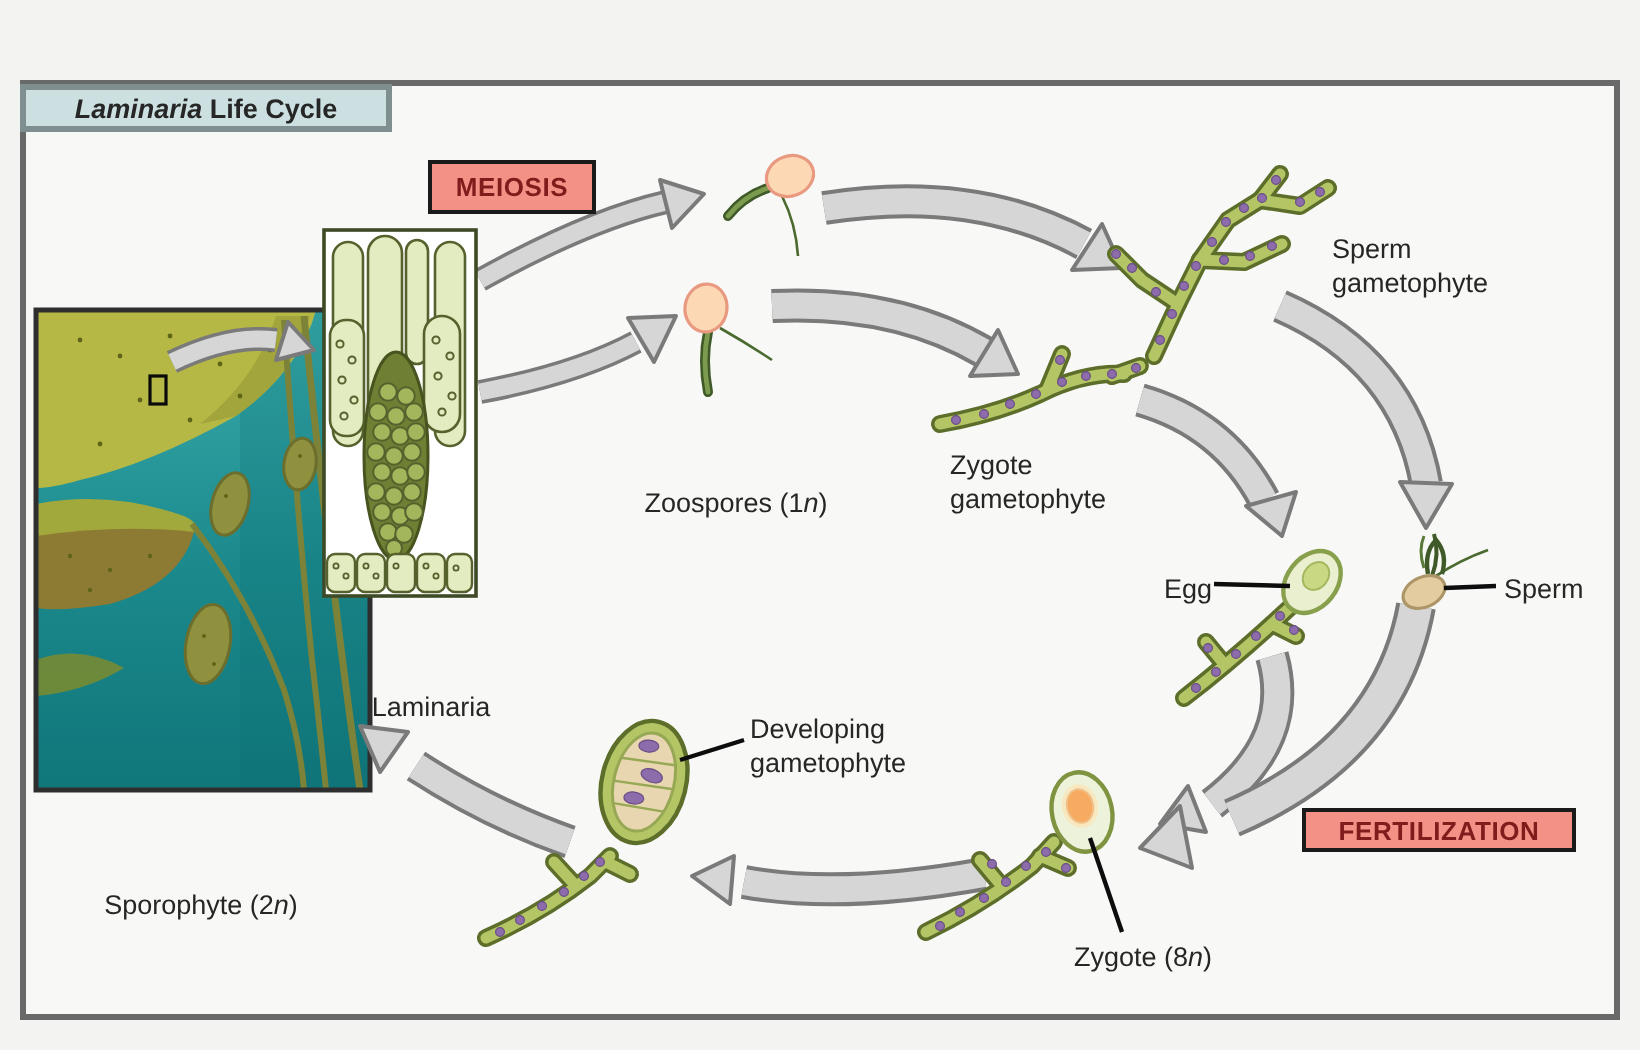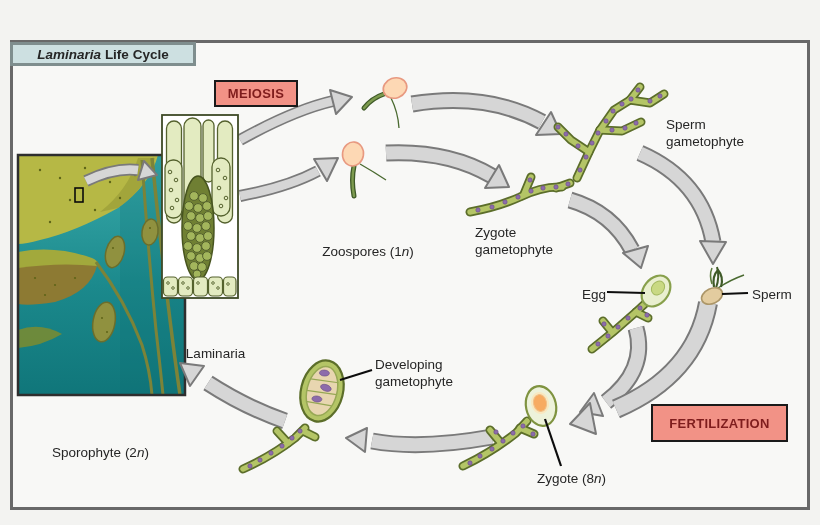--- a/index.html
+++ b/index.html
@@ -22,21 +22,21 @@
     background:#cde0e1;border:3px solid #7f8e8e;box-sizing:border-box;
     display:flex;align-items:center;justify-content:center;
     font-size:13.5px;font-weight:bold;
   }
   .proc-box{
     position:absolute;background:#f29286;border:2px solid #1a1a1a;box-sizing:border-box;
     display:flex;align-items:center;justify-content:center;
     font-size:13px;font-weight:bold;letter-spacing:.3px;color:#7f1d1d;
   }
   .meiosis{left:214px;top:80px;width:84px;height:27px;}
-  .fertilization{left:651px;top:404px;width:137px;height:38px;}
+  .fertilization{left:651px;top:404px;width:137px;height:22px;}
   .ctr{text-align:center;margin-top:44px;}
   
   .bandU{fill:none;stroke:#7a7a7a;stroke-width:17;}
   .bandO{fill:none;stroke:#d6d6d6;stroke-width:13;}
   .bandUs{fill:none;stroke:#7a7a7a;stroke-width:12;}
   .bandOs{fill:none;stroke:#d6d6d6;stroke-width:8.5;}
   .bandUw{fill:none;stroke:#7a7a7a;stroke-width:20;}
   .bandOw{fill:none;stroke:#d6d6d6;stroke-width:16;}
   .head{fill:#d6d6d6;stroke:#7a7a7a;stroke-width:2;stroke-linejoin:round;}
   

